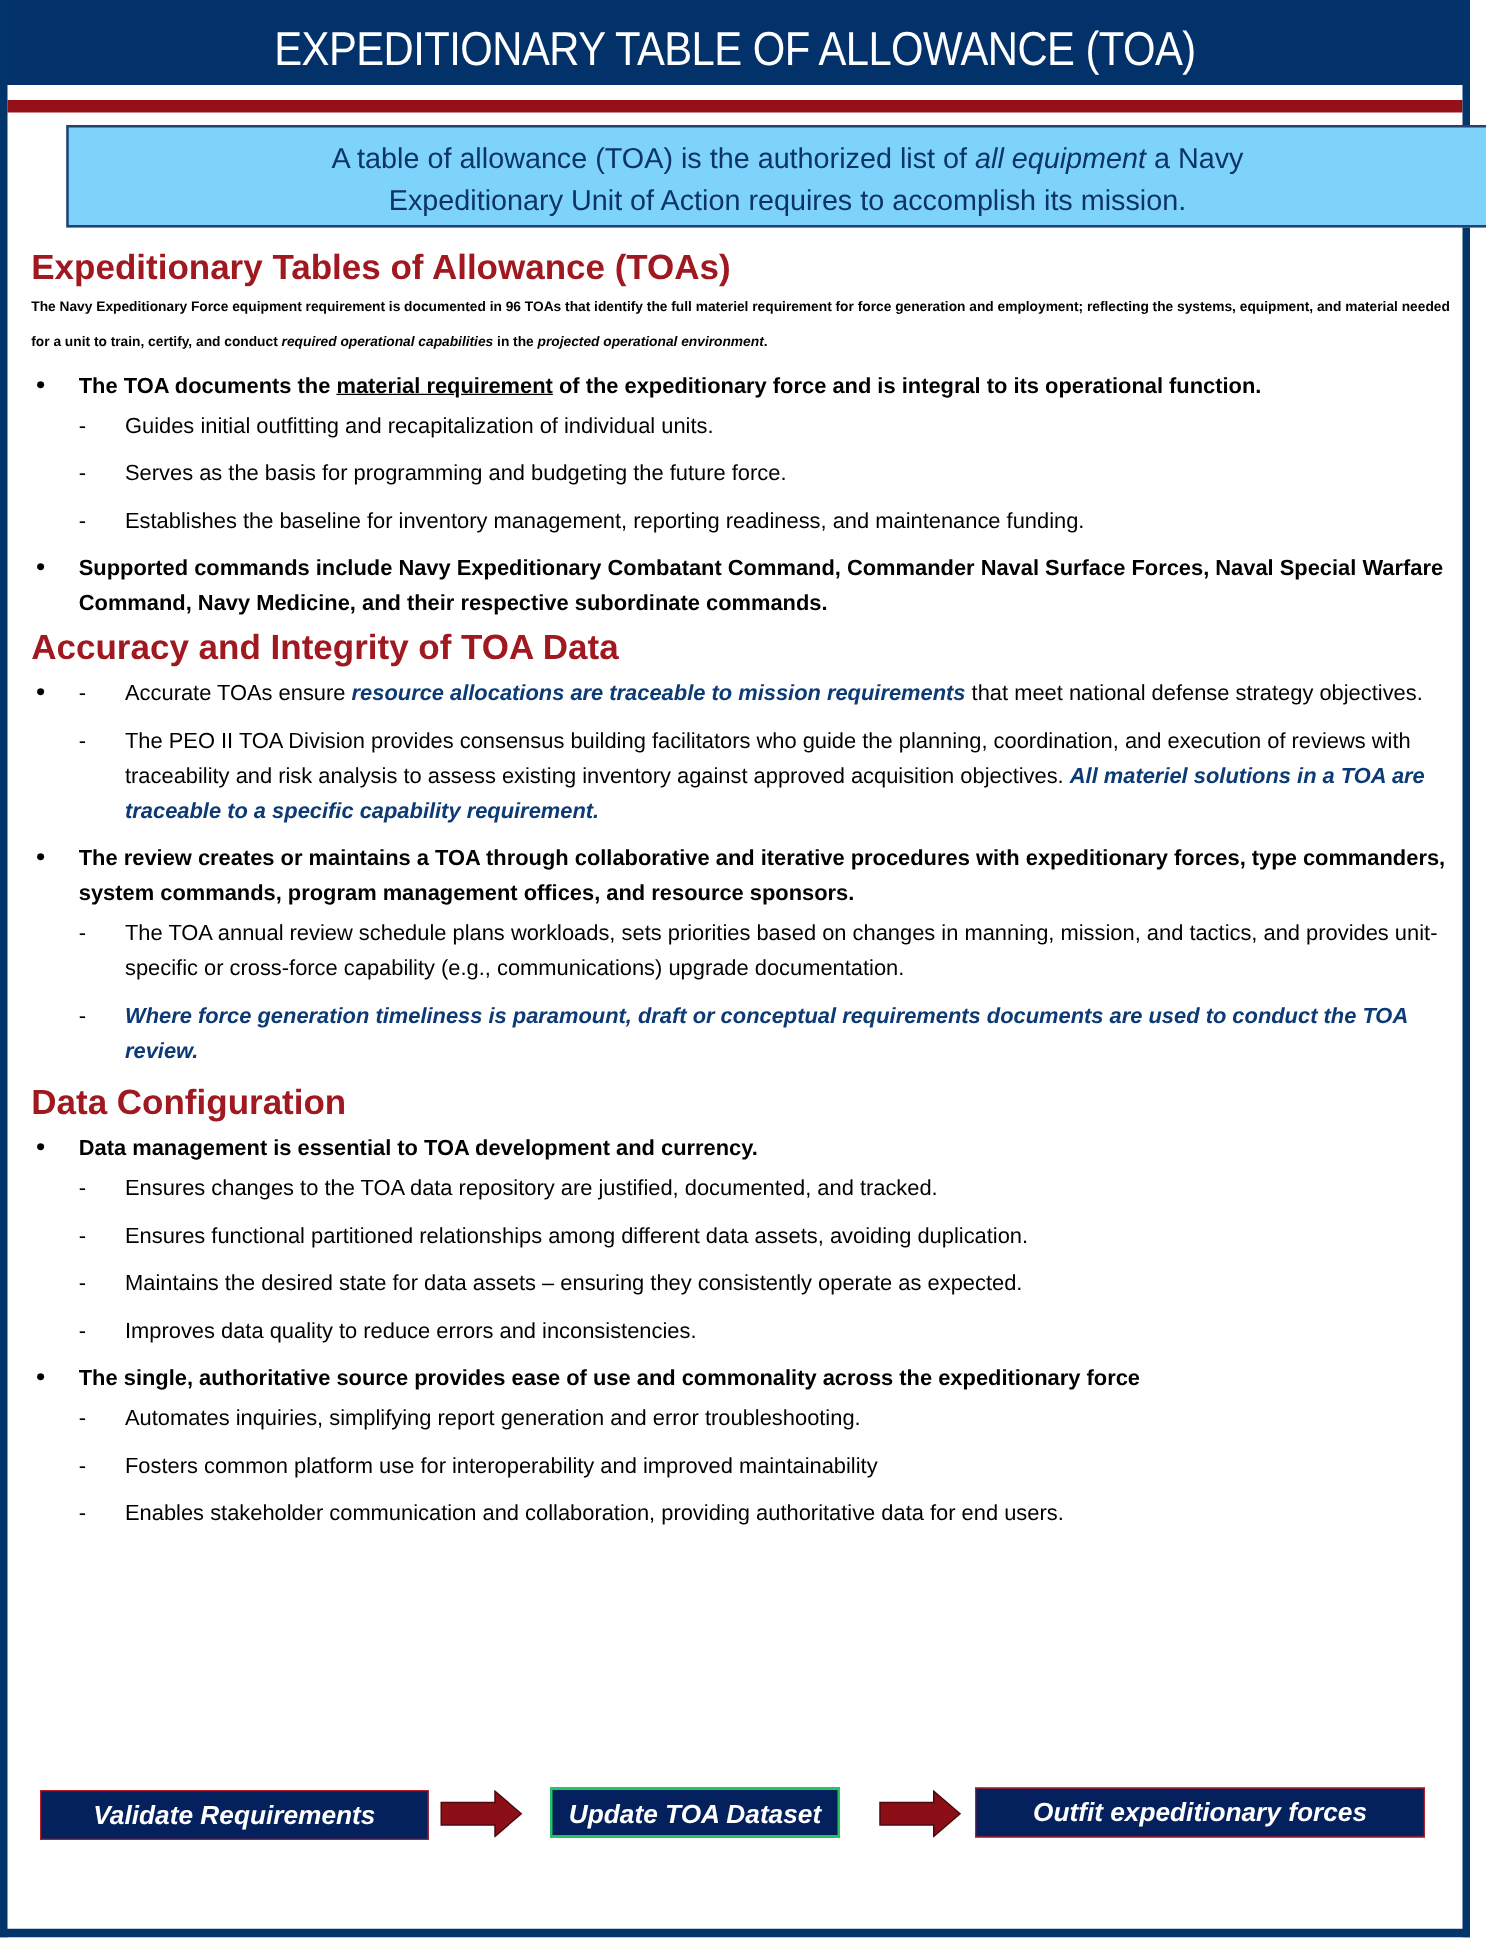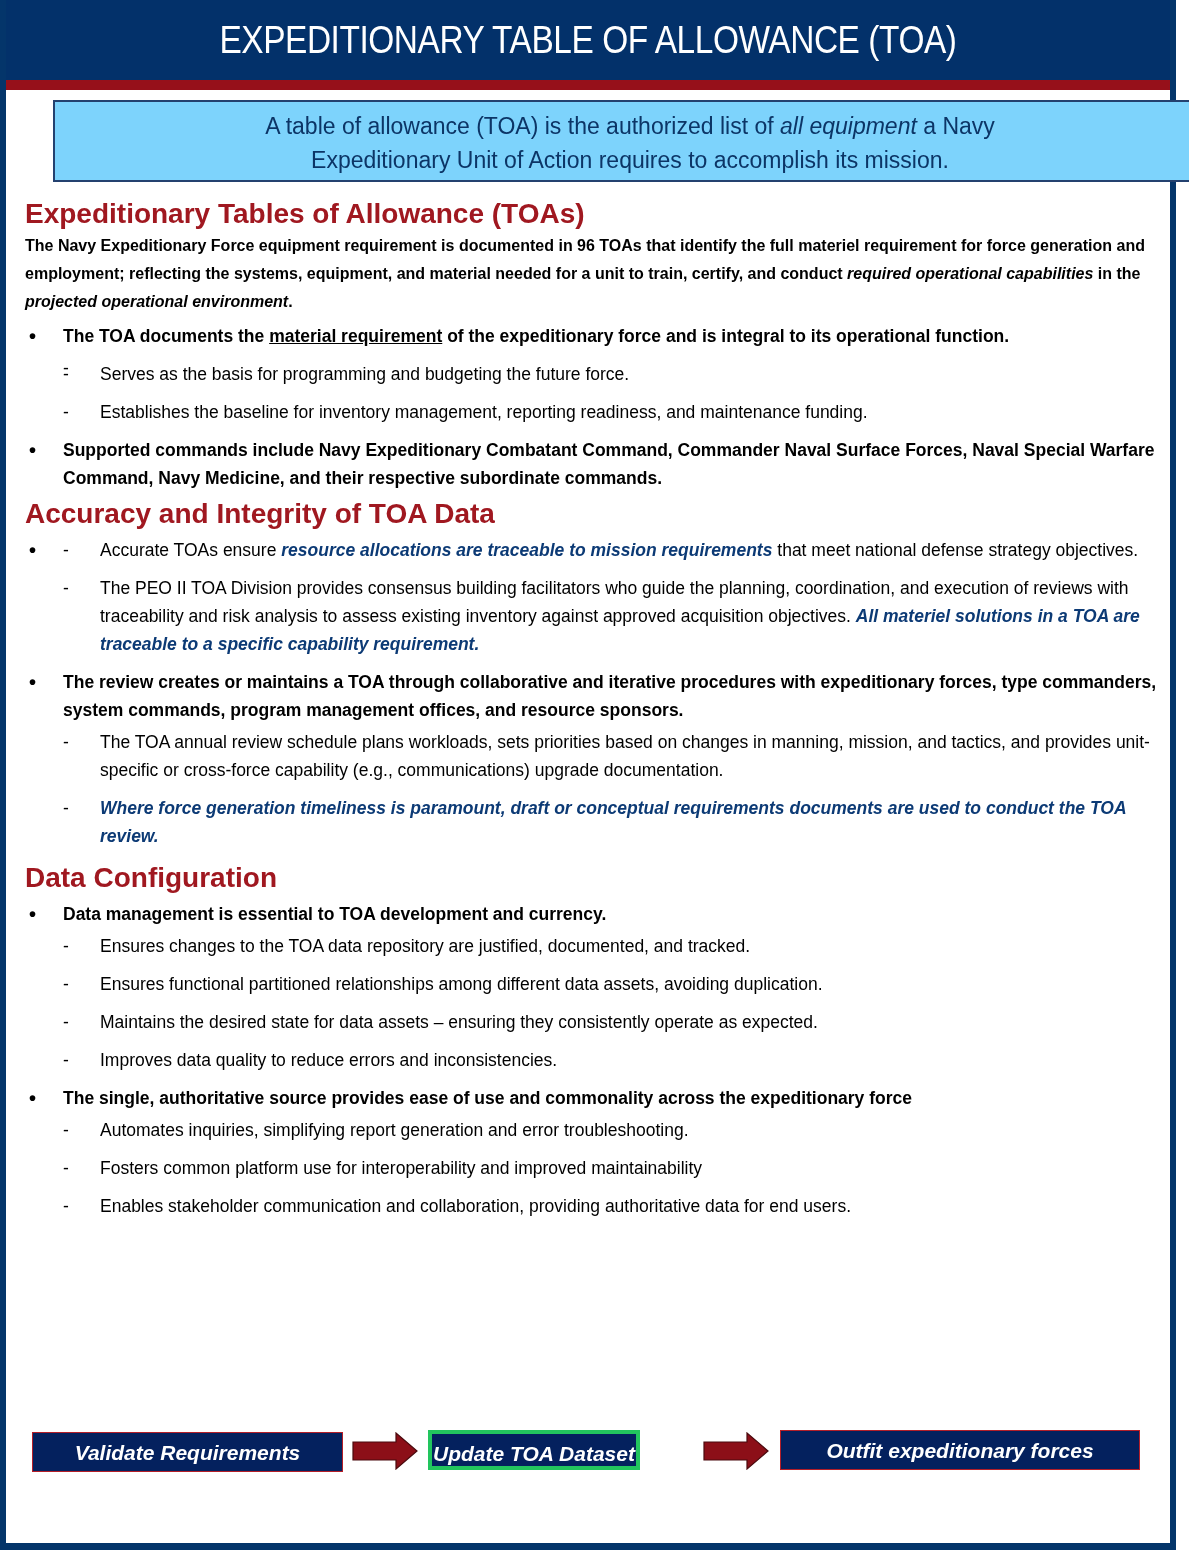--- a/index.html
+++ b/index.html
@@ -2,47 +2,47 @@
 <html><head>
 <meta charset="utf-8">
 <style>
   html, body { margin: 0; padding: 0; background: #ffffff; }
   body { width: 1189px; height: 1550px; position: relative; overflow: hidden;
          font-family: "Liberation Sans", sans-serif; color: #000; }
   .frame { position: absolute; left: 0; top: 0; width: 1176px; height: 1550px; background: #ffffff; }
   .frame-left { position: absolute; left: 0; top: 0; width: 6px; height: 1550px; background: #04356a; }
   .frame-right { position: absolute; left: 1170px; top: 0; width: 6px; height: 1550px; background: #04356a; }
   .frame-bottom { position: absolute; left: 0; top: 1543px; width: 1176px; height: 7px; background: #04356a; }
-  .header { position: absolute; left: 0; top: 0; width: 1176px; height: 80px; background: #03316a;
+  .header { position: absolute; left: 0; top: 0; width: 1176px; height: 68px; background: #03316a;
             color: #ffffff; text-align: center; }
   .header-title { font-family: "Liberation Sans", sans-serif; font-weight: normal; font-size: 38px;
                   line-height: 80px; letter-spacing: -0.5px; transform: scaleX(0.88); transform-origin: center;
                   margin: 0; white-space: nowrap; }
   .redbar { position: absolute; left: 6px; top: 80px; width: 1164px; height: 10px; background: #96101a; }
   .callout { position: absolute; left: 53px; top: 100px; width: 1154px; height: 82px;
              background: #7dd3fc; border: 2px solid #24416f; box-sizing: border-box;
              text-align: center; color: #0c3566; font-weight: normal; font-size: 23px; line-height: 34px;
              padding-top: 7px; }
   .content { position: absolute; left: 25px; top: 196px; width: 1140px; }
   .section-title { color: #a01820; font-weight: bold; font-size: 28px; margin: 0; line-height: 36px; }
-  .intro { font-weight: bold; font-size: 16px; line-height: 28px; margin: 0 0 6px 0; }
+  .intro { font-weight: bold; font-size: 11px; line-height: 28px; margin: 0 0 6px 0; }
   .bullet { position: relative; padding-left: 38px; font-weight: bold; font-size: 17.5px; line-height: 28px;
             margin: 4px 0 4px 0; }
   .bullet .dot { position: absolute; left: 4px; top: 0; font-size: 20px; }
   .sub { position: relative; padding-left: 75px; font-size: 17.5px; line-height: 28px; margin: 4px 0 10px 0; }
   .sub .dash { position: absolute; left: 38px; top: 0; }
   .em-blue { color: #0c3a75; font-weight: bold; font-style: italic; text-align: center; }
   .em-italic { font-style: italic; }
   .underline { text-decoration: underline; }
   .flow { position: absolute; top: 1430px; left: 0; width: 1176px; height: 44px; }
   .flow-box { position: absolute; top: 0; height: 40px; background: #04215e; color: #ffffff;
               font-weight: bold; font-style: italic; font-size: 21px; line-height: 40px; text-align: center;
               box-sizing: border-box; }
   .flow-box.b1 { left: 32px; width: 311px; border: 1px solid #b41e28; top: 2px; }
-  .flow-box.b2 { left: 428px; width: 212px; border: 4px solid #22c55e; }
+  .flow-box.b2 { left: 440px; width: 232px; border: 2px solid #22c55e; }
   .flow-box.b3 { left: 780px; width: 360px; border: 1px solid #b41e28; }
   .arrow { position: absolute; top: 2px; width: 66px; height: 38px; }
   .arrow.a1 { left: 352px; }
   .arrow.a2 { left: 703px; }
 </style>
 </head>
 <body>
 
 <div class="frame"></div>
 
@@ -62,21 +62,21 @@
 
 <div class="content">
 
   <h2 class="section-title">Expeditionary Tables of Allowance (TOAs)</h2>
   <p class="intro"><span>The Navy Expeditionary Force equipment requirement is documented in 96 TOAs that identify the full materiel requirement for force generation and employment; reflecting the systems, equipment, and material needed for a unit to train, certify, and conduct </span><span class="em-italic">required operational capabilities</span><span> in the </span><span class="em-italic">projected operational environment</span><span>.</span></p>
 
   <div class="bullet">
     <span class="dot">•</span>
     <span>The TOA documents the </span><span class="underline">material requirement</span><span> of the expeditionary force and is integral to its operational function.</span>
   </div>
-  <div class="sub"><span class="dash">-</span></div>
+  <div class="sub"><span class="dash">-</span><span>Guides initial outfitting and recapitalization of individual units.</span></div>
   <div class="sub"><span class="dash">-</span><span>Serves as the basis for programming and budgeting the future force.</span></div>
   <div class="sub"><span class="dash">-</span><span>Establishes the baseline for inventory management, reporting readiness, and maintenance funding.</span></div>
 
   <div class="bullet">
     <span class="dot">•</span>
     <span>Supported commands include Navy Expeditionary Combatant Command, Commander Naval Surface Forces, Naval Special Warfare Command, Navy Medicine, and their respective subordinate commands.</span>
   </div>
 
   <h2 class="section-title" style="margin-top:2px">Accuracy and Integrity of TOA Data</h2>
   <div class="bullet">

